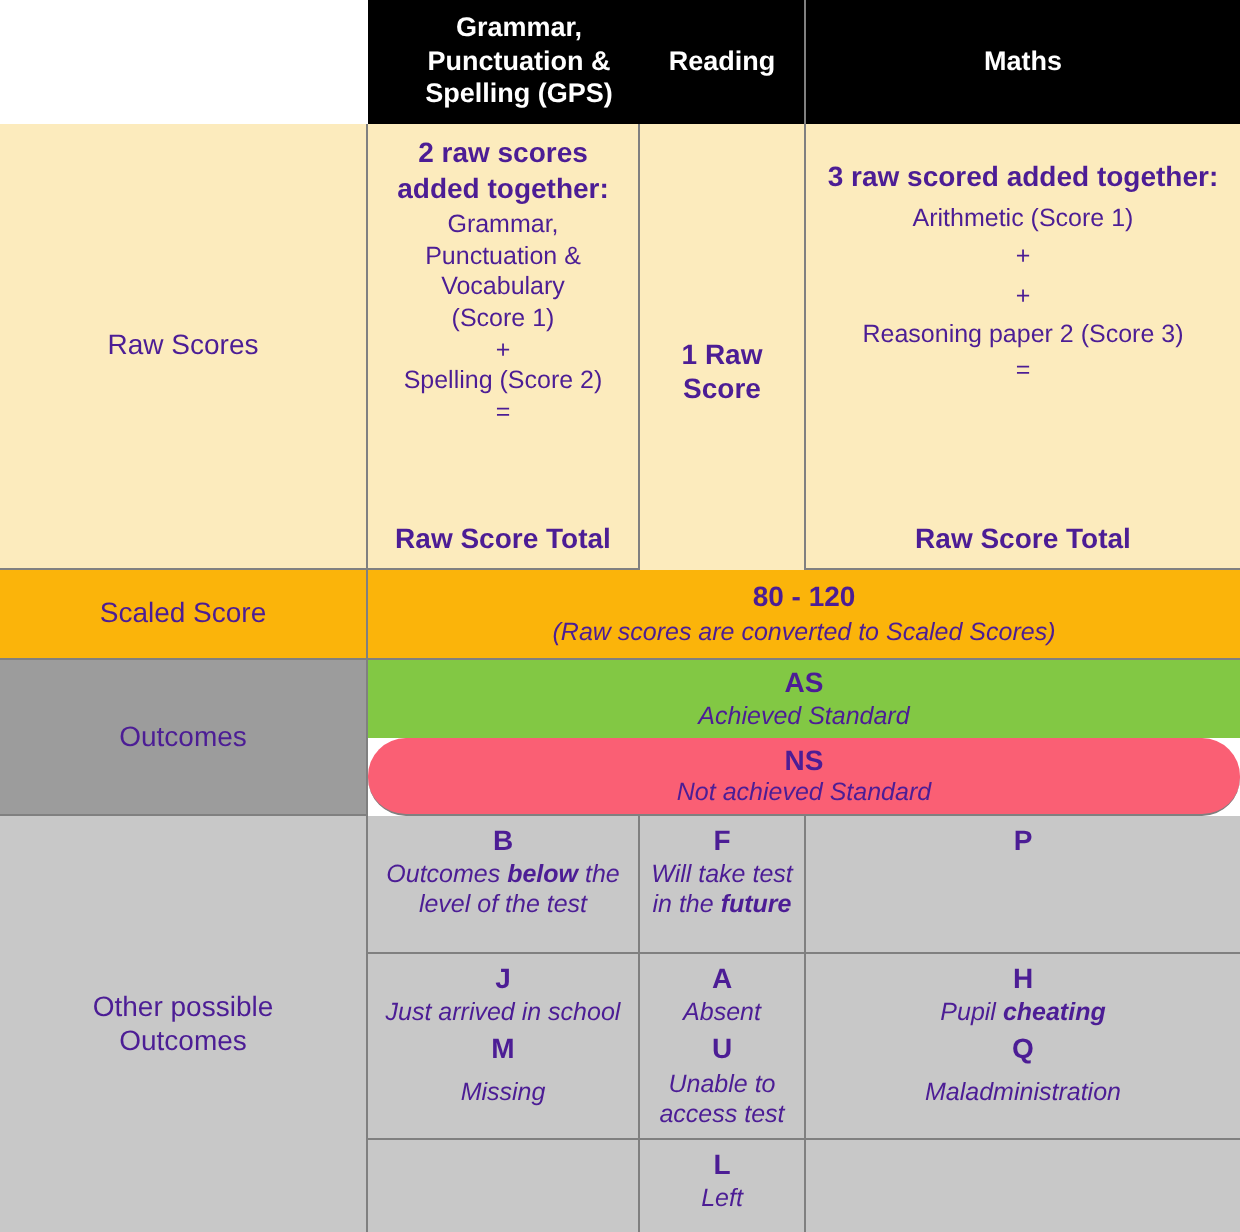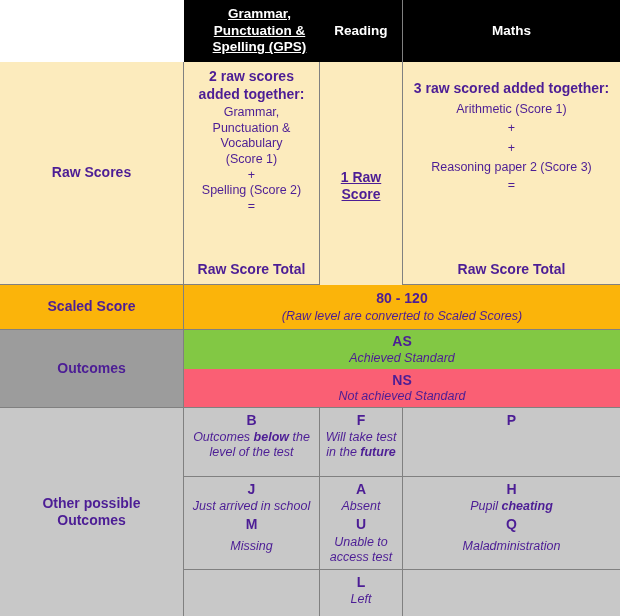--- a/index.html
+++ b/index.html
@@ -43,41 +43,41 @@
   
   .fill-white  { background: #ffffff; }
   .fill-black  { background: #000000; color: #ffffff; }
   .fill-cream  { background: #fcebbd; }
   .fill-orange { background: #fbb40a; }
   .fill-gray   { background: #9c9c9c; }
   .fill-green  { background: #82c844; }
   .fill-pink   { background: #fa5f74; }
   .fill-lgray  { background: #c8c8c8; }
   .hdr { font-weight: bold; font-size: 13.5px; }
-  .rowlabel { font-weight: bold; font-size: 14px; }
+  .rowlabel { font-weight: normal; font-size: 14px; }
   .code { font-weight: bold; font-size: 14px; }
   .desc { font-style: italic; font-size: 12.5px; line-height: 1.2; }
   .big { font-weight: bold; font-size: 14px; }
   .sml { font-size: 12.5px; }
   .line { display: block; width: 100%; }
   .nowrap { white-space: nowrap; }
   .pad-t2 { margin-top: 2px; }
   .pad-t4 { margin-top: 4px; }
   .pad-t6 { margin-top: 6px; }
 </style>
 </head>
 <body>
 
 <div id="sheet">
 
   <div class="cell fill-white" style="left:0px; top:0px; width:184px; height:62px;">
     <span></span>
   </div>
 
-  <div class="cell fill-black bdr-r hdr" style="left:184px; top:0px; width:152px; height:62px;text-decoration:underline;">
+  <div class="cell fill-black bdr-r hdr" style="left:184px; top:0px; width:152px; height:62px;">
     <span>Grammar, Punctuation &amp; Spelling (GPS)</span>
   </div>
 
   <div class="cell fill-black bdr-r hdr" style="left:320px; top:0px; width:83px; height:62px;">
     <span>Reading</span>
   </div>
 
   <div class="cell fill-black hdr" style="left:403px; top:0px; width:217px; height:62px;">
     <span>Maths</span>
   </div>
@@ -94,21 +94,21 @@
       <span class="line sml">Punctuation &amp;</span>
       <span class="line sml">Vocabulary</span>
       <span class="line sml">(Score 1)</span>
       <span class="line sml">+</span>
       <span class="line sml nowrap">Spelling (Score 2)</span>
       <span class="line sml">=</span>
     </div>
     <span class="line big">Raw Score Total</span>
   </div>
 
-  <div class="cell fill-cream bdr-r bdr-b" style="left:320px; top:62px; width:83px; height:249px;text-decoration:underline;">
+  <div class="cell fill-cream bdr-r bdr-b" style="left:320px; top:62px; width:83px; height:249px;">
     <span class="line big">1 Raw</span>
     <span class="line big">Score</span>
   </div>
 
   <div class="cell fill-cream bdr-b top spread" style="left:403px; top:62px; width:217px; height:223px; padding:18px 4px 6px 4px;">
     <div style="width:100%;">
       <span class="line big">3 raw scored added together:</span>
       <span class="line sml pad-t4">Arithmetic (Score 1)</span>
       <span class="line sml pad-t4">+</span>
       <span class="line sml pad-t4">+</span>
@@ -117,33 +117,33 @@
     </div>
     <span class="line big">Raw Score Total</span>
   </div>
 
   <div class="cell fill-orange bdr-r bdr-b rowlabel" style="left:0px; top:285px; width:184px; height:45px;">
     <span>Scaled Score</span>
   </div>
 
   <div class="cell fill-orange bdr-b" style="left:184px; top:285px; width:436px; height:45px;">
     <span class="line big">80 - 120</span>
-    <span class="line desc pad-t2">(Raw level are converted to Scaled Scores)</span>
+    <span class="line desc pad-t2">(Raw scores are converted to Scaled Scores)</span>
   </div>
 
   <div class="cell fill-gray bdr-r bdr-b rowlabel" style="left:0px; top:330px; width:184px; height:78px;">
     <span>Outcomes</span>
   </div>
 
   <div class="cell fill-green" style="left:184px; top:330px; width:436px; height:39px;">
     <span class="line code">AS</span>
     <span class="line desc">Achieved Standard</span>
   </div>
 
-  <div class="cell fill-pink bdr-b" style="left:184px; top:369px; width:436px; height:39px;">
+  <div class="cell fill-pink bdr-b" style="left:184px; top:369px; width:436px; height:39px;border-radius:19px;">
     <span class="line code">NS</span>
     <span class="line desc">Not achieved Standard</span>
   </div>
 
   <div class="cell fill-lgray bdr-r rowlabel" style="left:0px; top:408px; width:184px; height:208px;">
     <span class="line">Other possible</span>
     <span class="line">Outcomes</span>
   </div>
 
   <div class="cell fill-lgray bdr-r bdr-b top" style="left:184px; top:408px; width:136px; height:69px; padding-top:4px;">

